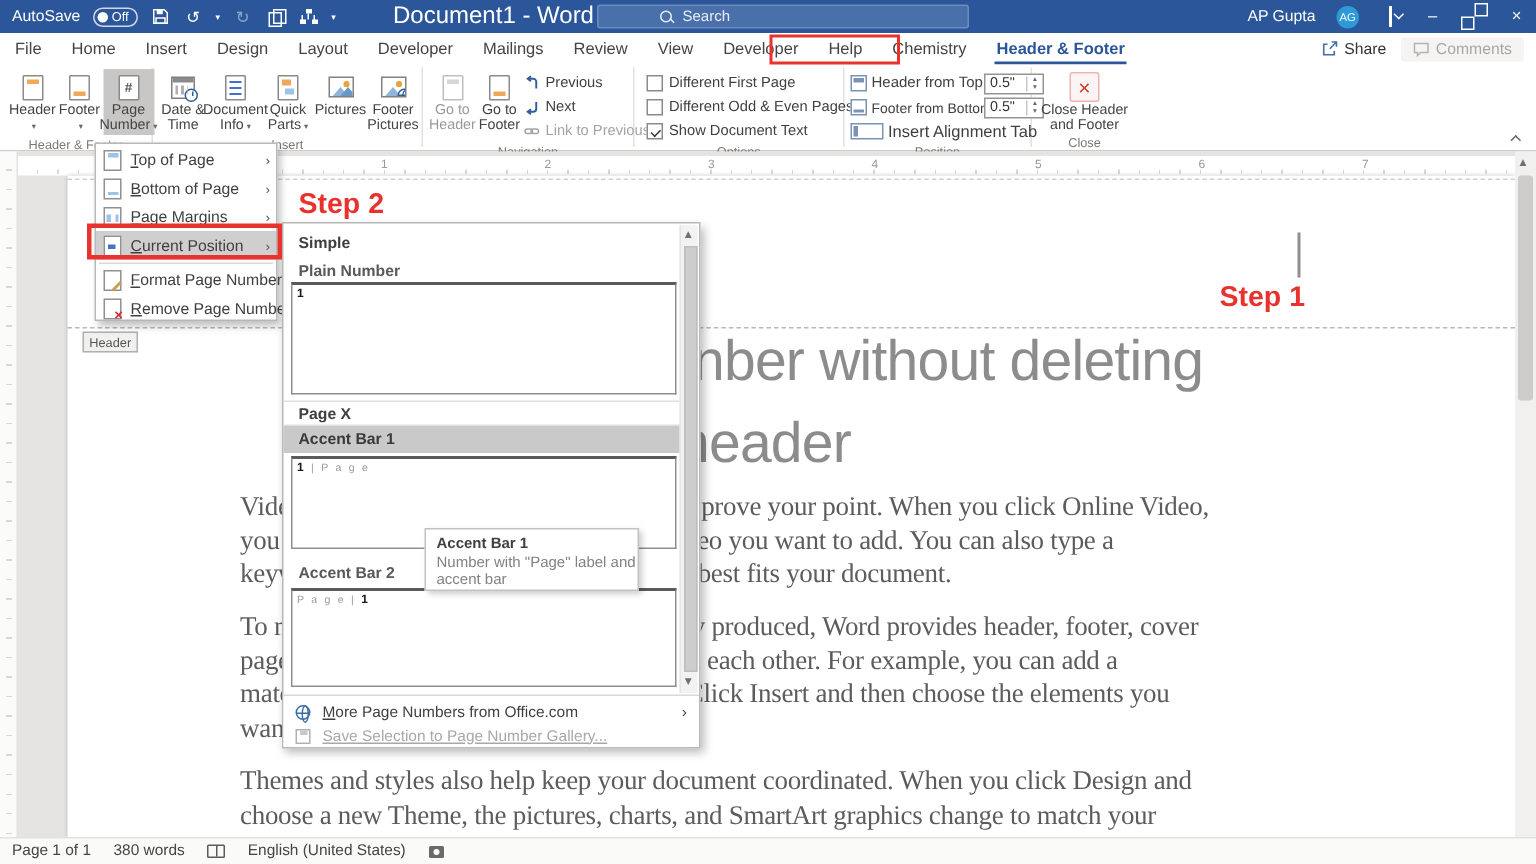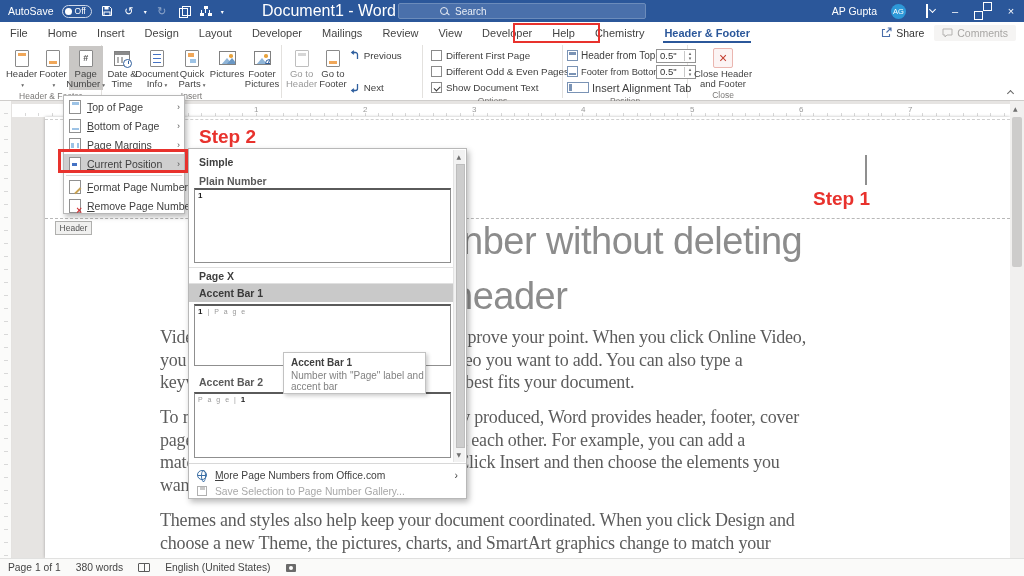--- a/index.html
+++ b/index.html
@@ -76,21 +76,21 @@
   .qp2{position:absolute;right:2px;bottom:3px;width:6px;height:4px;background:#9dc3e6;}
   .pxic{position:relative;width:17px;height:14px;border:1px solid #808080;background:#fff;overflow:hidden;}
   .pxic .mnt{position:absolute;left:1px;bottom:-1px;width:0;height:0;border-left:6px solid transparent;border-right:6px solid transparent;border-bottom:7px solid #8fb5d8;}
   .pxic .mnt2{left:6px;border-bottom-color:#6a97c4;}
   .pxic .sun{position:absolute;right:2px;top:2px;width:3.5px;height:3.5px;border-radius:50%;background:#e8a33d;}
   .globe-badge{position:absolute;right:-4px;bottom:-4px;width:9px;height:9px;border-radius:50%;border:1px solid #2f5f9e;background:#fff;}
   .globe-badge::before{content:"";position:absolute;left:2.6px;top:0;width:2.6px;height:7px;border:1px solid #2f5f9e;border-radius:50%;}
   .globe-badge::after{content:"";position:absolute;left:0;top:3px;width:7px;height:1px;background:#2f5f9e;}
   .smallrow{display:flex;align-items:center;gap:4px;font-size:9.8px;color:#3f3f3f;height:15px;white-space:nowrap;}
   .smallrow.disabled{color:#a6a4a2;}
-  .navcol{display:flex;flex-direction:column;justify-content:flex-start;gap:17px;padding-top:2px;}
+  .navcol{display:flex;flex-direction:column;justify-content:flex-start;gap:1px;padding-top:2px;}
   .cb{position:relative;width:11px;height:11px;border:1px solid #8a8a8a;background:#fff;flex:0 0 auto;}
   .cb.checked::after{content:"";position:absolute;left:1.5px;top:2.5px;width:5px;height:2.5px;border-left:1.5px solid #333;border-bottom:1.5px solid #333;transform:rotate(-45deg);}
   .posic{position:relative;width:11px;height:11px;border:1px solid #7a93b5;background:#fff;flex:0 0 auto;}
   .posic.top::after{content:"";position:absolute;left:1px;right:1px;top:1px;height:2.5px;background:#7a93b5;}
   .posic.bot::after{content:"";position:absolute;left:1px;right:1px;bottom:1px;height:2.5px;background:#7a93b5;}
   .posic.tab::after{content:"";position:absolute;left:1px;top:1px;bottom:1px;width:2.5px;background:#7a93b5;}
   .spinbox{display:flex;align-items:center;border:1px solid #949494;background:#fff;height:14px;width:40px;font-size:9.5px;color:#333;}
   .spinval{flex:1;padding-left:3px;}
   .spinarrows{width:11px;border-left:1px solid #c8c8c8;display:flex;flex-direction:column;align-items:center;line-height:5px;font-size:5px;color:#666;font-family:"DejaVu Sans",sans-serif;}
   .closeic{width:20px;height:20px;border:1px solid #eab6b0;background:#fcf4f4;border-radius:2px;color:#c43e31;font-size:14px;line-height:18px;text-align:center;}
@@ -576,21 +576,21 @@
       <span class="a" style="top:3px;">▲</span>
       <span class="th"></span>
       <span class="a" style="top:301px;">▼</span>
     </div>
     <div class="gfoot">
       <div class="gfrow" style="top:3px;">
         <span class="globeic"></span>
         <span class="fr-label"><u>M</u><span>ore Page Numbers from Office.com</span></span>
         <span class="miarrow">›</span>
       </div>
-      <div class="gfrow disabled" style="top:19px;">
+      <div class="gfrow disabled" style="top:19px;text-decoration:underline;">
         <span class="saveic"></span>
         <span class="fr-label">Save Selection to Page Number Gallery...</span>
       </div>
     </div>
   </div>
 
   <div class="tooltip">
     <div class="tt-title">Accent Bar 1</div>
     <div class="tt-line">Number with "Page" label and</div>
     <div class="tt-line">accent bar</div>

